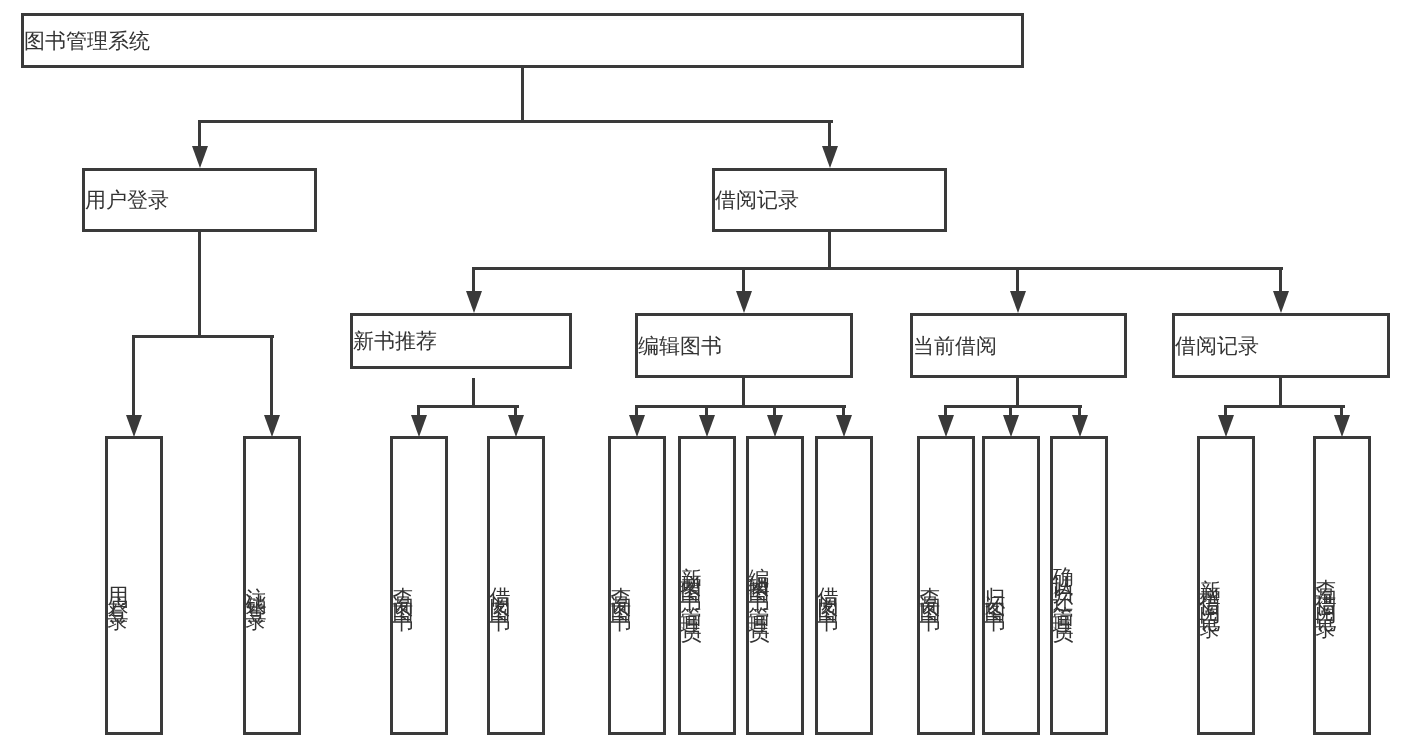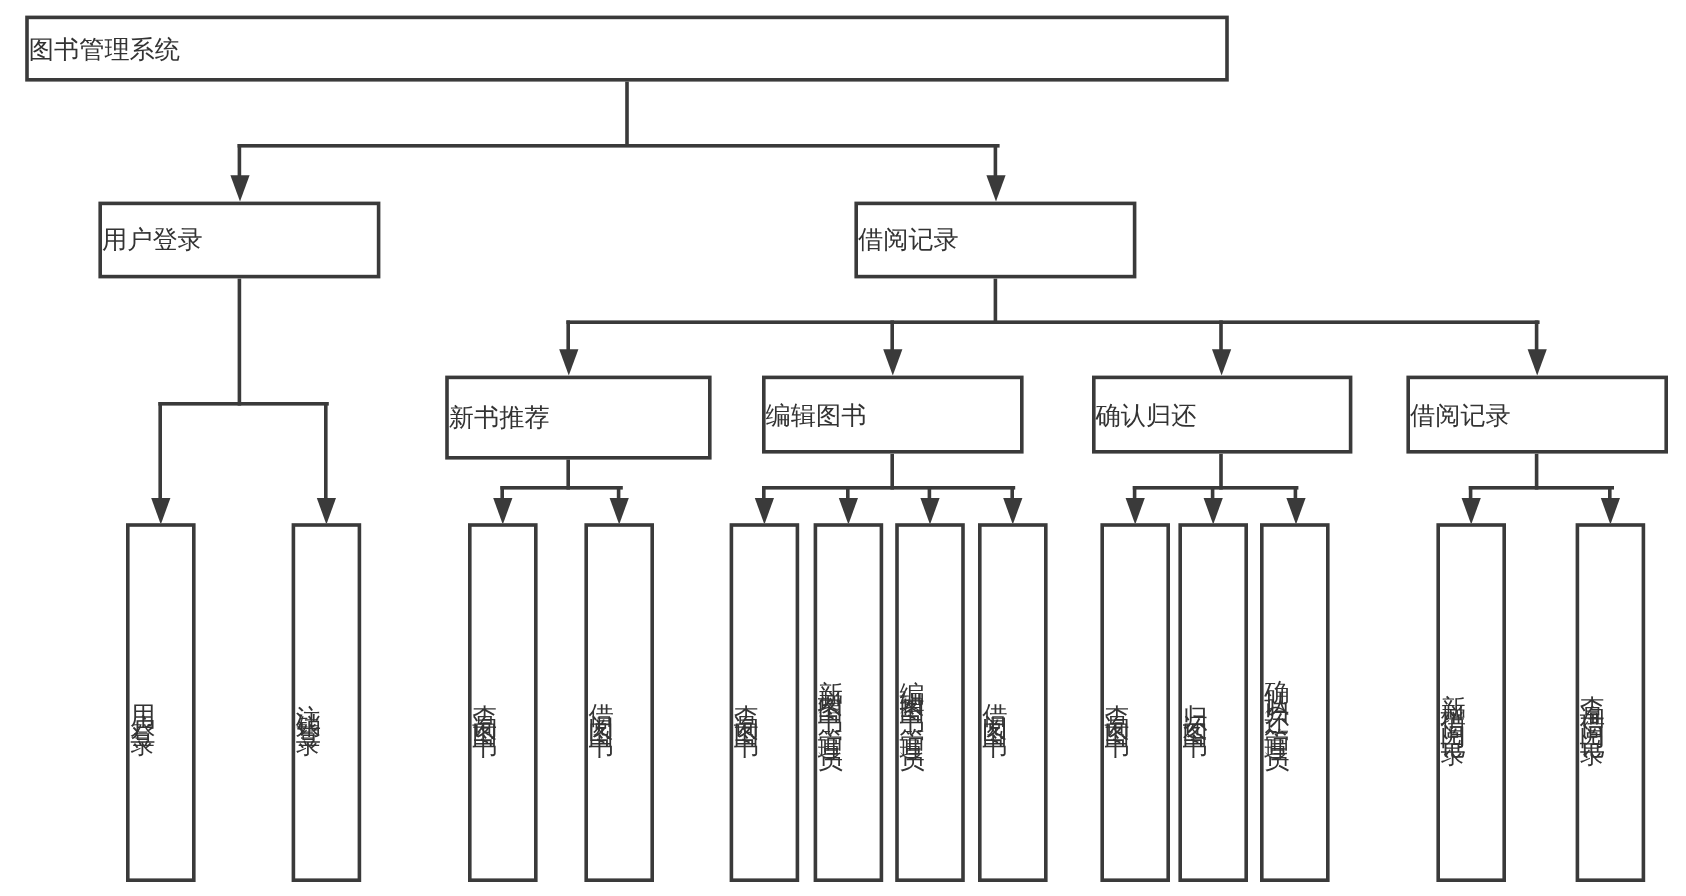--- a/index.html
+++ b/index.html
@@ -119,28 +119,28 @@
     <span>图书管理系统</span>
   </div>
 
   <div class="node" style="left:82px;top:168px;width:235px;height:64px">
     <span>用户登录</span>
   </div>
   <div class="node" style="left:712px;top:168px;width:235px;height:64px">
     <span>借阅记录</span>
   </div>
 
-  <div class="node" style="left:371px;top:313px;width:222px;height:70px">
+  <div class="node" style="left:350px;top:313px;width:222px;height:56px">
     <span>新书推荐</span>
   </div>
   <div class="node" style="left:635px;top:313px;width:218px;height:65px">
     <span>编辑图书</span>
   </div>
   <div class="node" style="left:910px;top:313px;width:217px;height:65px">
-    <span>确认归还</span>
+    <span>当前借阅</span>
   </div>
   <div class="node" style="left:1172px;top:313px;width:218px;height:65px">
     <span>借阅记录</span>
   </div>
 
   <div class="node vnode" style="left:105px">
     <span class="vtext">用户登录</span>
   </div>
   <div class="node vnode" style="left:243px">
     <span class="vtext">注销登录</span>

